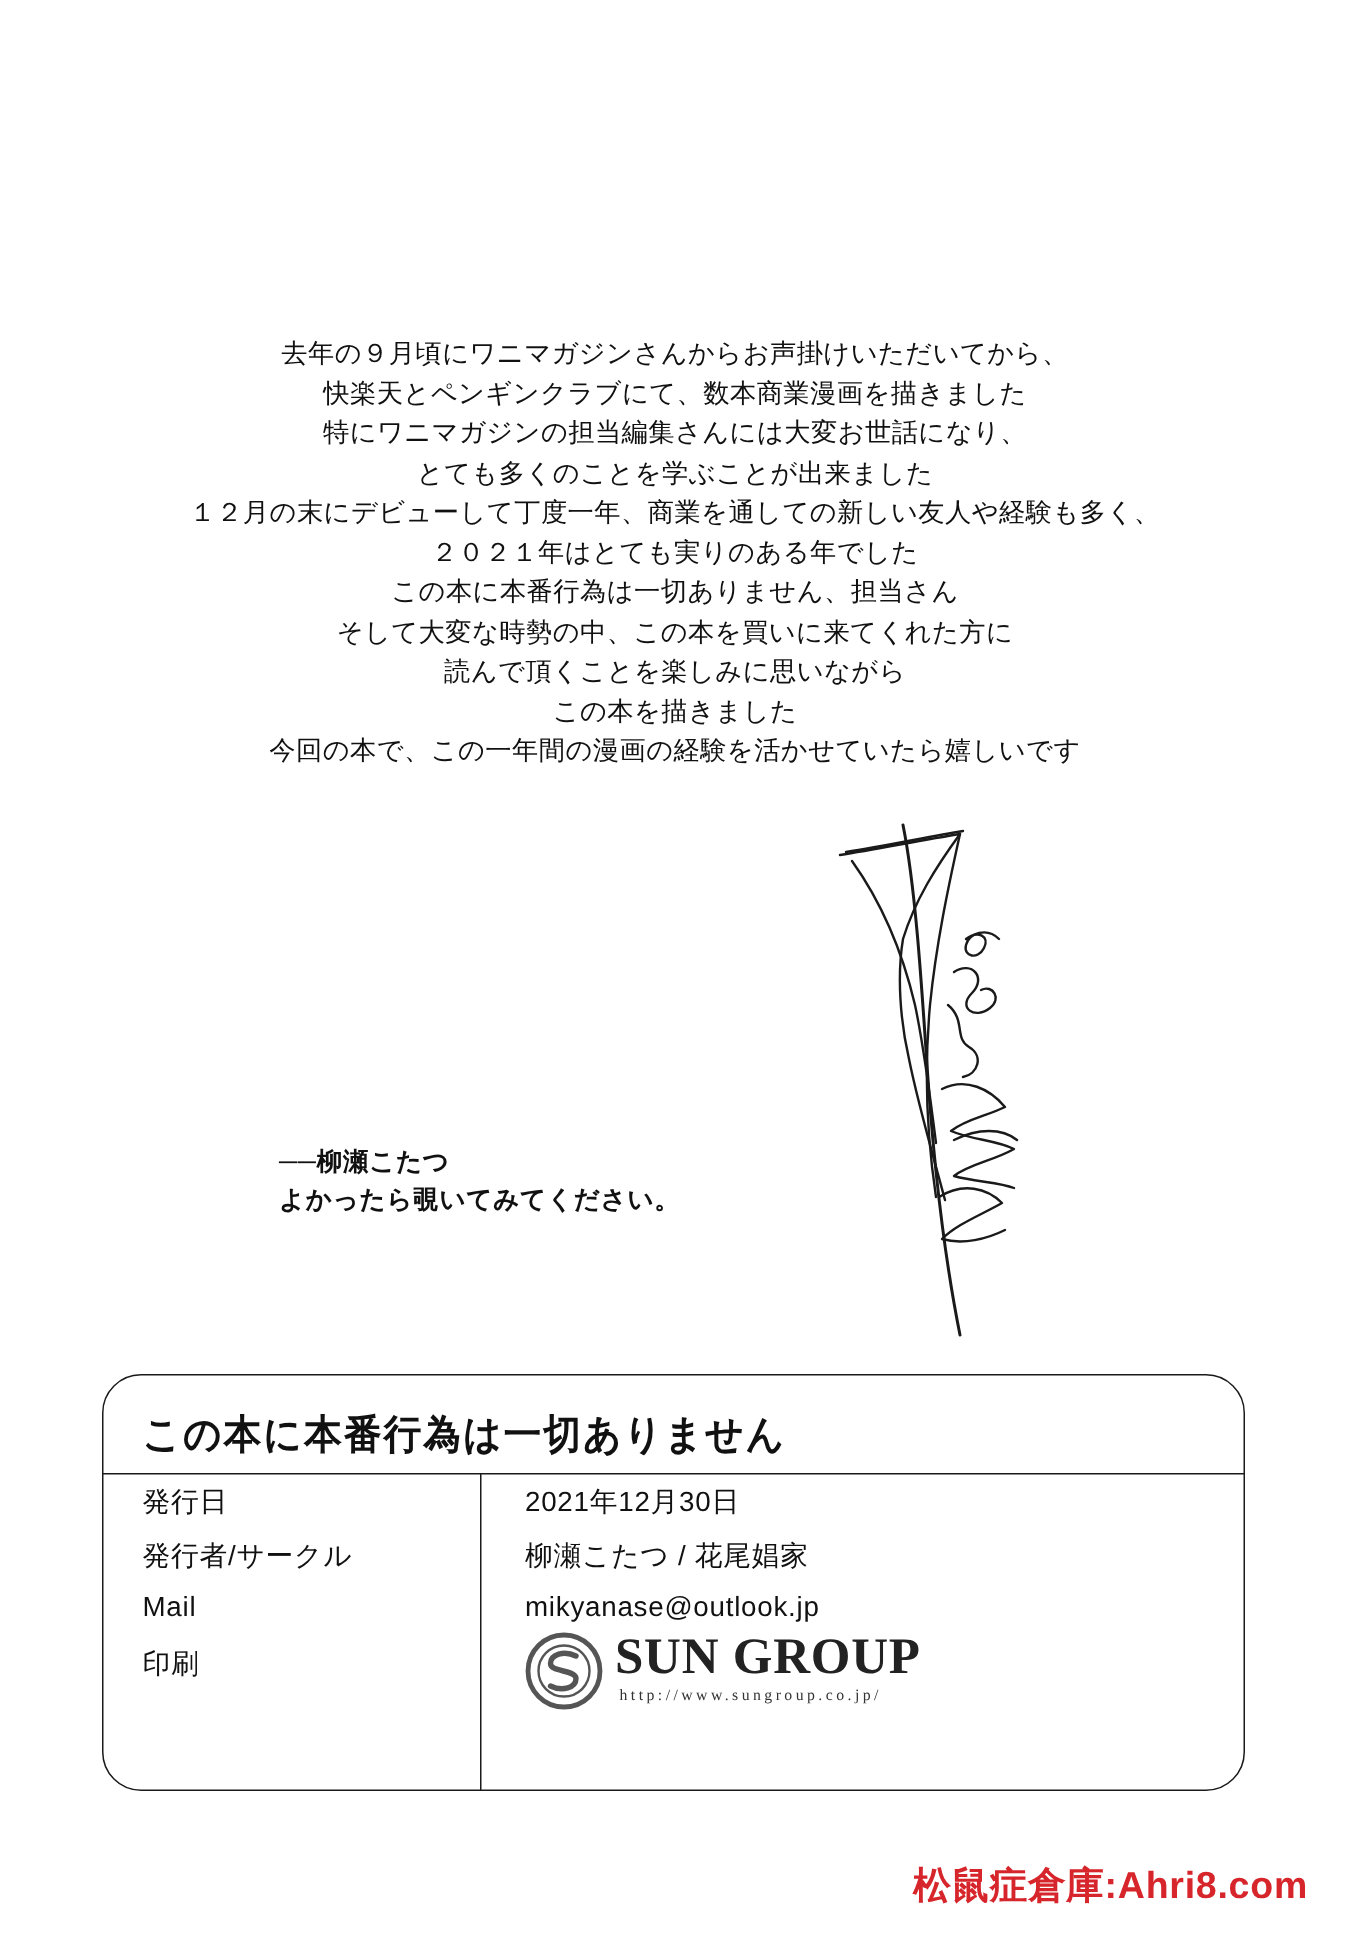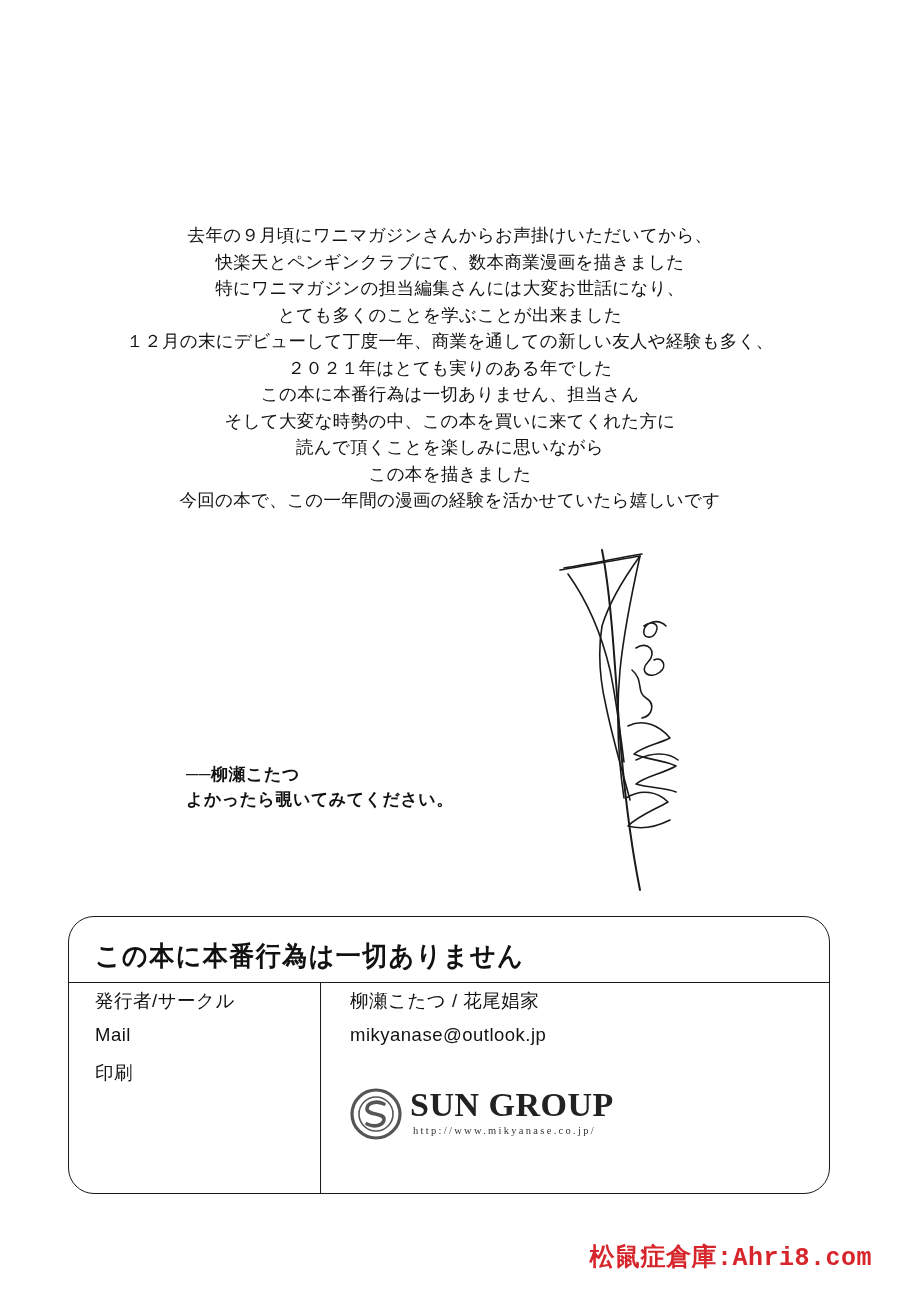--- a/index.html
+++ b/index.html
@@ -170,21 +170,21 @@
   }
 
   
   .watermark {
     position: absolute;
     right: 28px;
     bottom: 18px;
     font-size: 25px;
     font-weight: bold;
     color: #d6252b;
-    font-family: Liberation Mono, monospace;
+    font-family: Liberation Sans, sans-serif;
     letter-spacing: 0.5px;
     white-space: nowrap;
   }
 </style>
 </head>
 <body>
 
 <div class="page">
 
   <div class="afterword">
@@ -222,38 +222,42 @@
     <p>よかったら覗いてみてください。</p>
   </div>
 
   <div class="colophon"></div>
   <div class="colophon-title">この本に本番行為は一切ありません</div>
   <div class="colophon-rule"></div>
   <div class="colophon-vrule"></div>
 
   <div class="colo-rows">
     <div class="colo-row">
+      <span class="colo-label">発行日</span>
+      <span class="colo-value">2021年12月30日</span>
+    </div>
+    <div class="colo-row">
       <span class="colo-label">発行者/サークル</span>
       <span class="colo-value">柳瀬こたつ / 花尾娼家</span>
     </div>
     <div class="colo-row">
       <span class="colo-label">Mail</span>
       <span class="colo-value">mikyanase@outlook.jp</span>
     </div>
     <div class="colo-row">
       <span class="colo-label">印刷</span>
       <span class="colo-value"></span>
     </div>
   </div>
 
   <div class="printer-logo">
     <svg class="logo-mark" viewBox="0 0 52 52">
       <circle cx="26" cy="26" r="24" fill="none" stroke="#555555" stroke-width="3.2"></circle>
       <circle cx="26" cy="26" r="17" fill="none" stroke="#555555" stroke-width="1.6"></circle>
       <path d="M34 16 C 26 12, 17 15, 17 21 C 17 27, 34 25, 34 31 C 34 37, 25 40, 17 36" fill="none" stroke="#555555" stroke-width="3.6" stroke-linecap="round"></path>
     </svg>
     <div class="logo-text">SUN GROUP</div>
-    <div class="logo-url">http://www.mikyanase.co.jp/</div>
+    <div class="logo-url">http://www.sungroup.co.jp/</div>
   </div>
 
   <div class="watermark">松鼠症倉庫:Ahri8.com</div>
 
 </div>
 
 </body></html>

